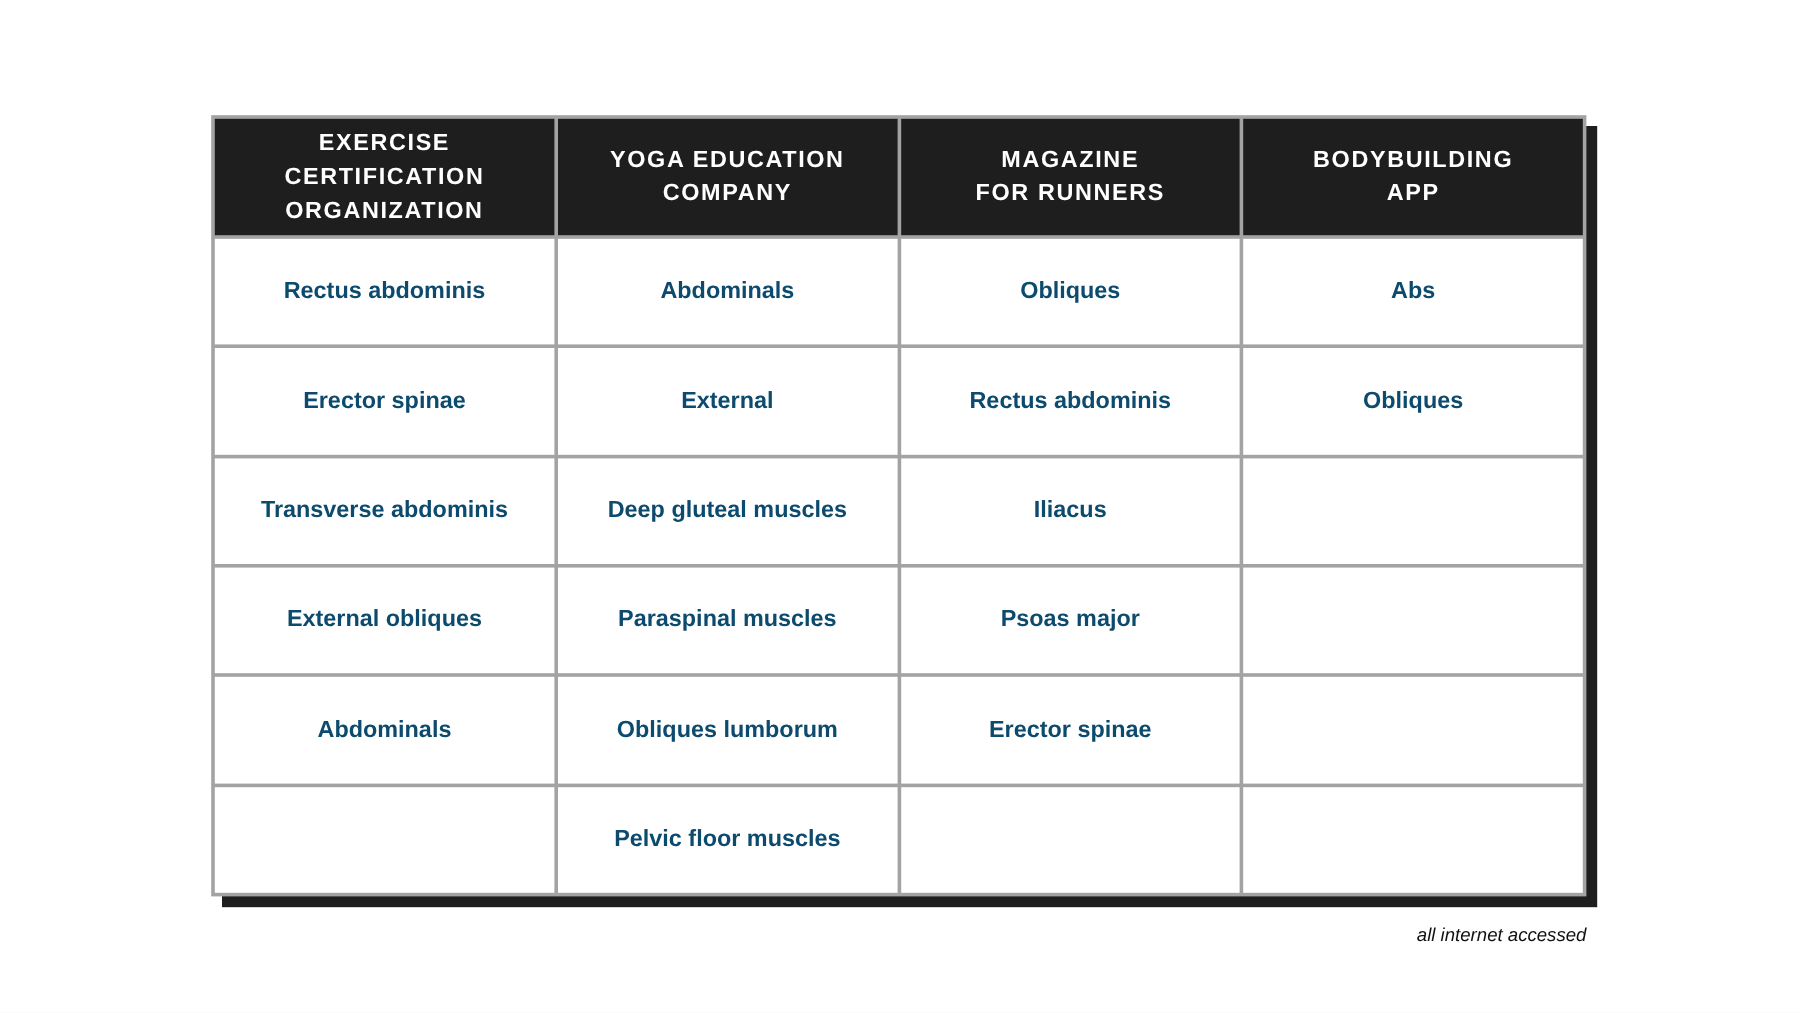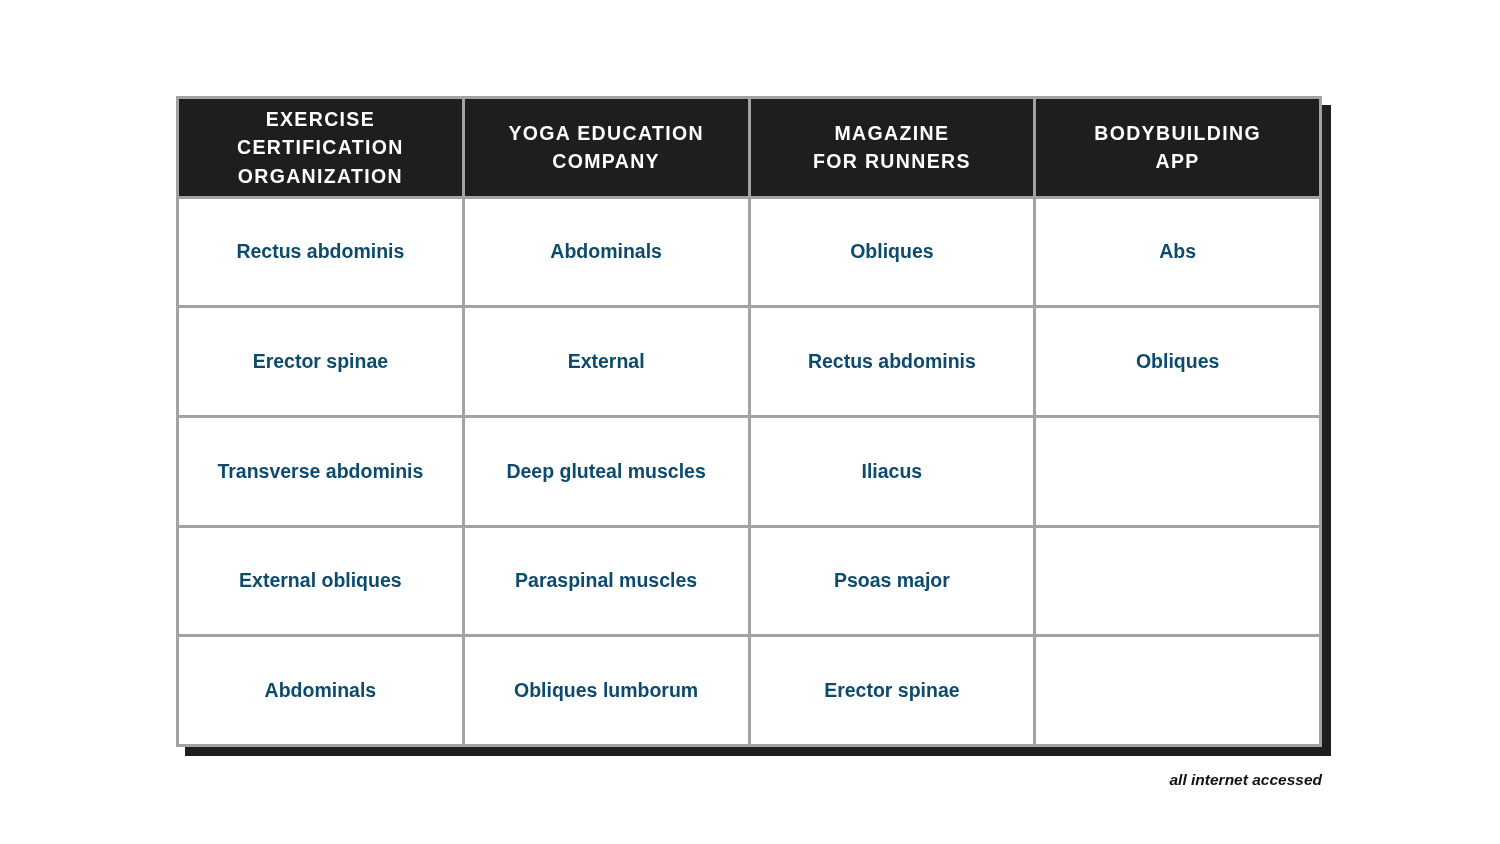--- a/index.html
+++ b/index.html
@@ -85,21 +85,21 @@
 
   
   #footer-credit {
     position: absolute;
     right: 178px;
     top: 770px;
     width: 420px;
     text-align: right;
     font-size: 15.5px;
     font-style: italic;
-    font-weight: bold;
+    font-weight: normal;
     color: #111111;
     line-height: 1.25;
   }
   #footer-credit span { display: block; }
 </style>
 </head>
 <body>
 
 <div id="page">
 
@@ -151,20 +151,26 @@
           <td>Paraspinal muscles</td>
           <td>Psoas major</td>
           <td></td>
         </tr>
         <tr>
           <td>Abdominals</td>
           <td>Obliques lumborum</td>
           <td>Erector spinae</td>
           <td></td>
         </tr>
+        <tr>
+          <td></td>
+          <td>Pelvic floor muscles</td>
+          <td></td>
+          <td></td>
+        </tr>
       </tbody>
     </table>
   </div>
 
   <div id="footer-credit">
     <span>all internet accessed</span>
   </div>
 
 </div>
 

